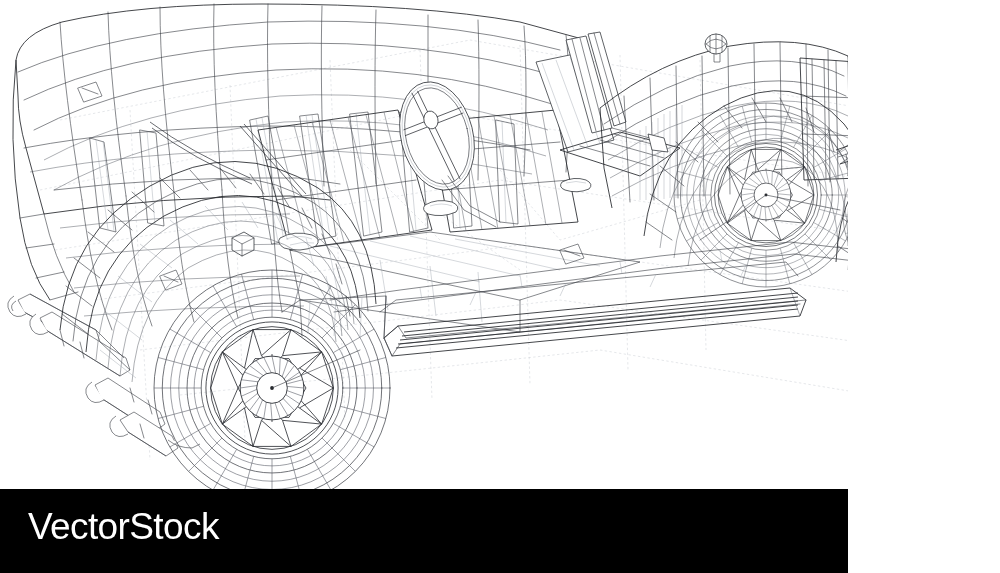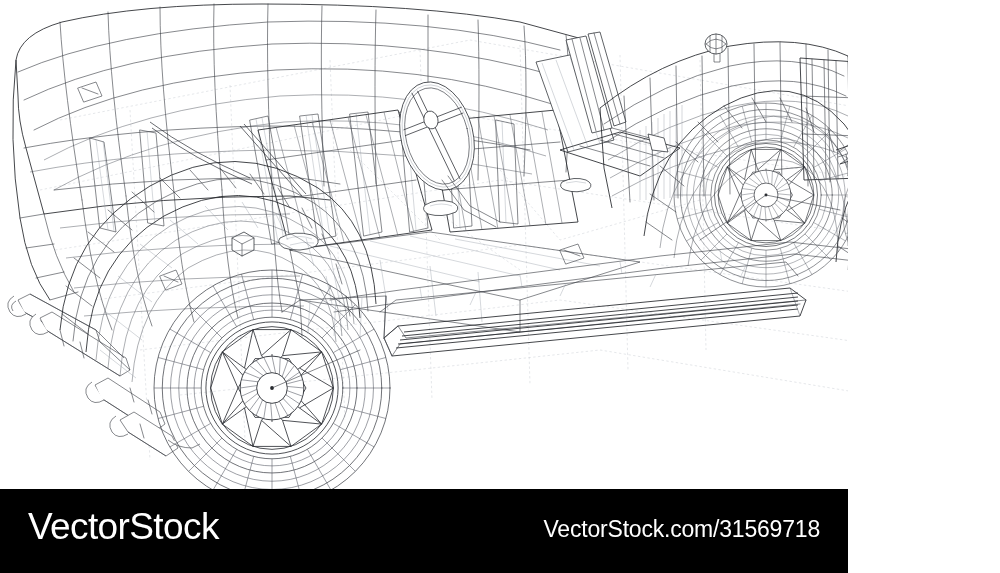--- a/index.html
+++ b/index.html
@@ -560,15 +560,14 @@
         <path class="wf" d="M164,276 L178,282"></path>
         <path class="wf" d="M560,250 L578,244 L584,258 L566,264 Z"></path>
         <path class="wf" d="M564,250 L580,256"></path>
       </g>
 
     </svg>
   </div>
 
   <div id="footer"></div>
   <div id="brand">VectorStock</div>
-  <div id="url">VectorStock.com/31569718</div>
 
 </div>
 
 </body></html>

